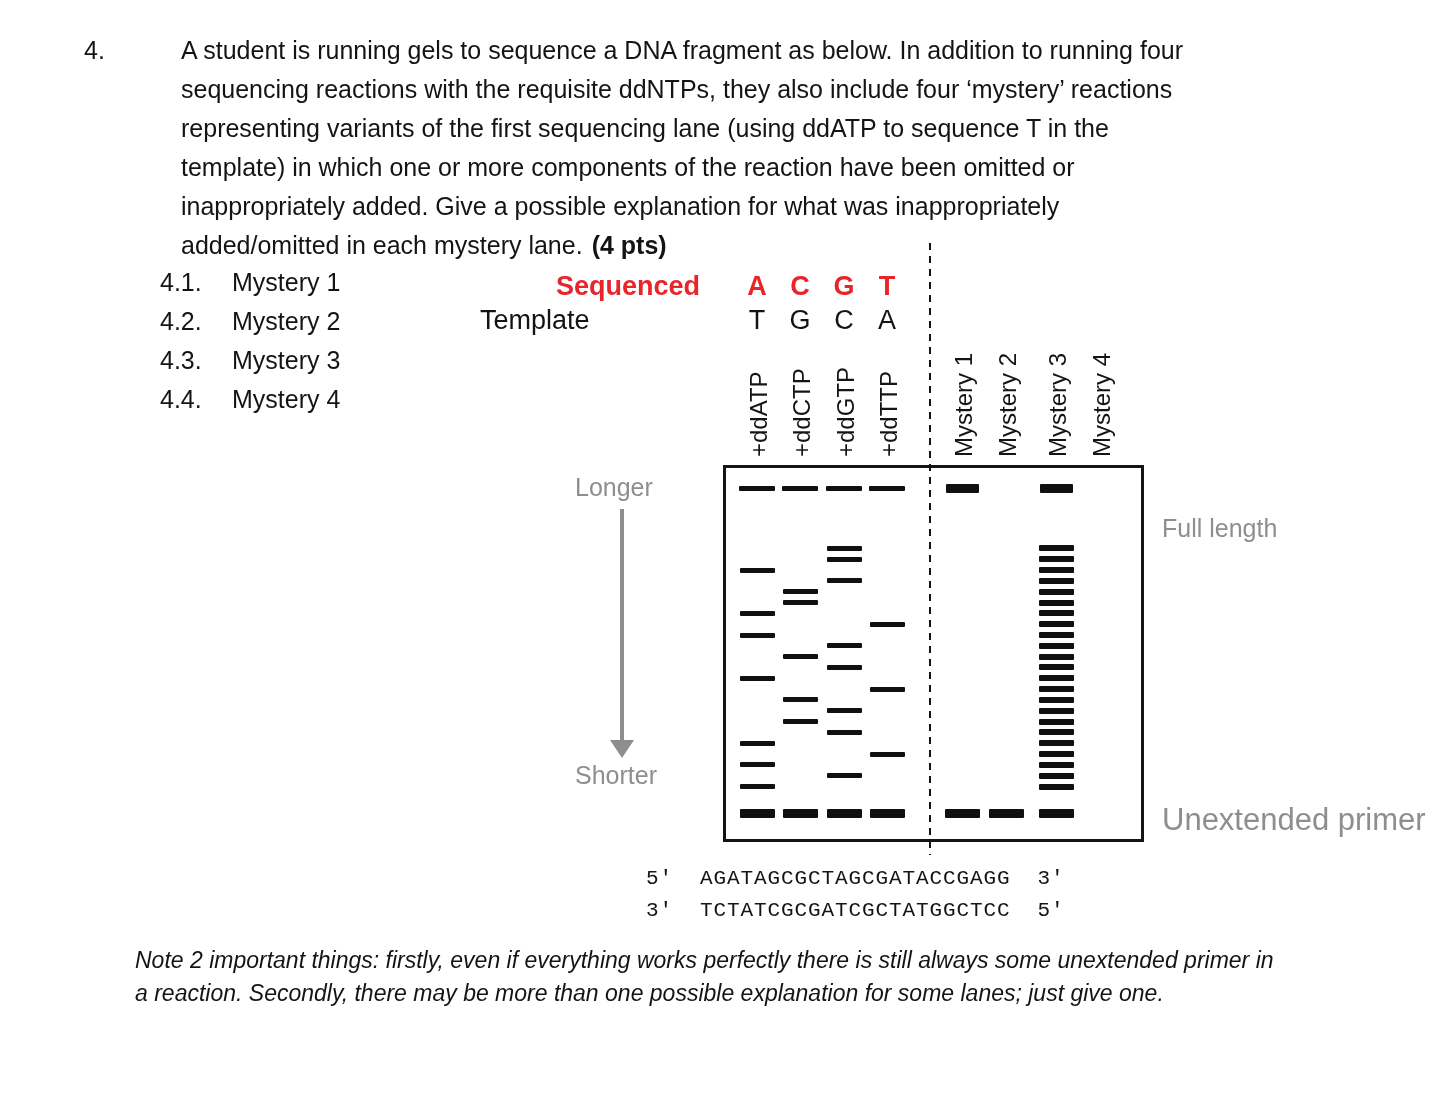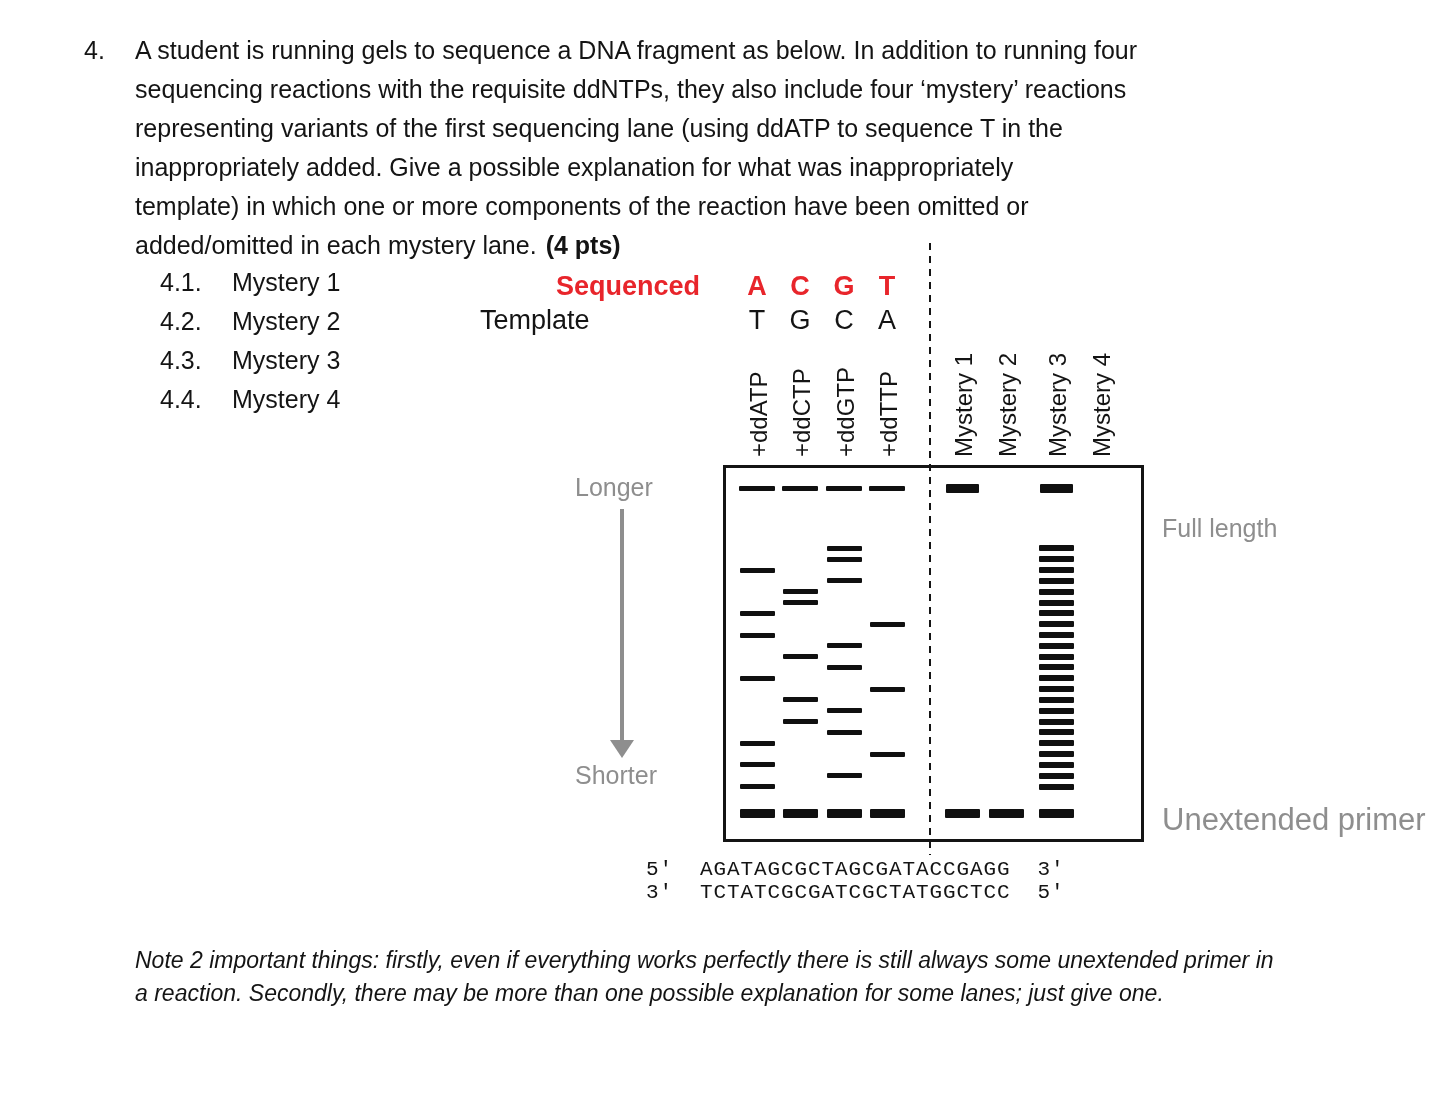--- a/index.html
+++ b/index.html
@@ -15,21 +15,21 @@
     background:#fff;
     overflow:hidden;
     font-family:"Liberation Sans",sans-serif;
     color:var(--ink);
   }
   .abs{position:absolute;}
 
   
   .qnum{left:84px;top:31px;font-size:25px;line-height:39px;}
   .qtext{left:135px;top:31px;font-size:25px;line-height:39px;}
-  .qline{white-space:nowrap;}
+  .qline{white-space:nowrap;margin-left:46px;}
   .pts{font-weight:700;margin-left:9px;}
 
   
   .subitems{left:160px;top:263px;font-size:25px;line-height:39px;}
   .subitem{white-space:nowrap;}
   .si-num{display:inline-block;width:72px;}
 
   
   .seq-label{left:480px;top:271px;width:220px;text-align:right;
     font-size:27px;font-weight:700;color:var(--red);}
@@ -75,39 +75,39 @@
   }
   .full-length{left:1162px;top:474px;font-size:25px;color:var(--gray);white-space:nowrap;margin-top:40px;}
   .unextended{left:1162px;top:802px;font-size:31px;color:var(--gray);white-space:nowrap;}
 
   
   .seqtext{
     left:646px;top:858px;
     font-family:"Liberation Mono","DejaVu Sans Mono",monospace;
     font-size:21px;line-height:23px;letter-spacing:0.9px;
   }
-  .seqtext div{white-space:pre;}
+  .seqtext div{white-space:pre;margin-top:9px;}
 
   
   .note{left:135px;top:944px;font-size:23px;line-height:33px;font-style:italic;}
   .note div{white-space:nowrap;}
 </style>
 </head>
 <body>
 
 <div class="page">
 
   <span class="abs qnum">4.</span>
 
   <div class="abs qtext">
     <div class="qline">A student is running gels to sequence a DNA fragment as below. In addition to running four</div>
     <div class="qline">sequencing reactions with the requisite ddNTPs, they also include four ‘mystery’ reactions</div>
     <div class="qline">representing variants of the first sequencing lane (using ddATP to sequence T in the</div>
+    <div class="qline">template) in which one or more components of the reaction have been omitted or</div>
     <div class="qline">inappropriately added. Give a possible explanation for what was inappropriately</div>
-    <div class="qline">template) in which one or more components of the reaction have been omitted or</div>
     <div class="qline"><span>added/omitted in each mystery lane.</span><span class="pts">(4 pts)</span></div>
   </div>
 
   <div class="abs subitems">
     <div class="subitem"><span class="si-num">4.1.</span><span>Mystery 1</span></div>
     <div class="subitem"><span class="si-num">4.2.</span><span>Mystery 2</span></div>
     <div class="subitem"><span class="si-num">4.3.</span><span>Mystery 3</span></div>
     <div class="subitem"><span class="si-num">4.4.</span><span>Mystery 4</span></div>
   </div>
 

